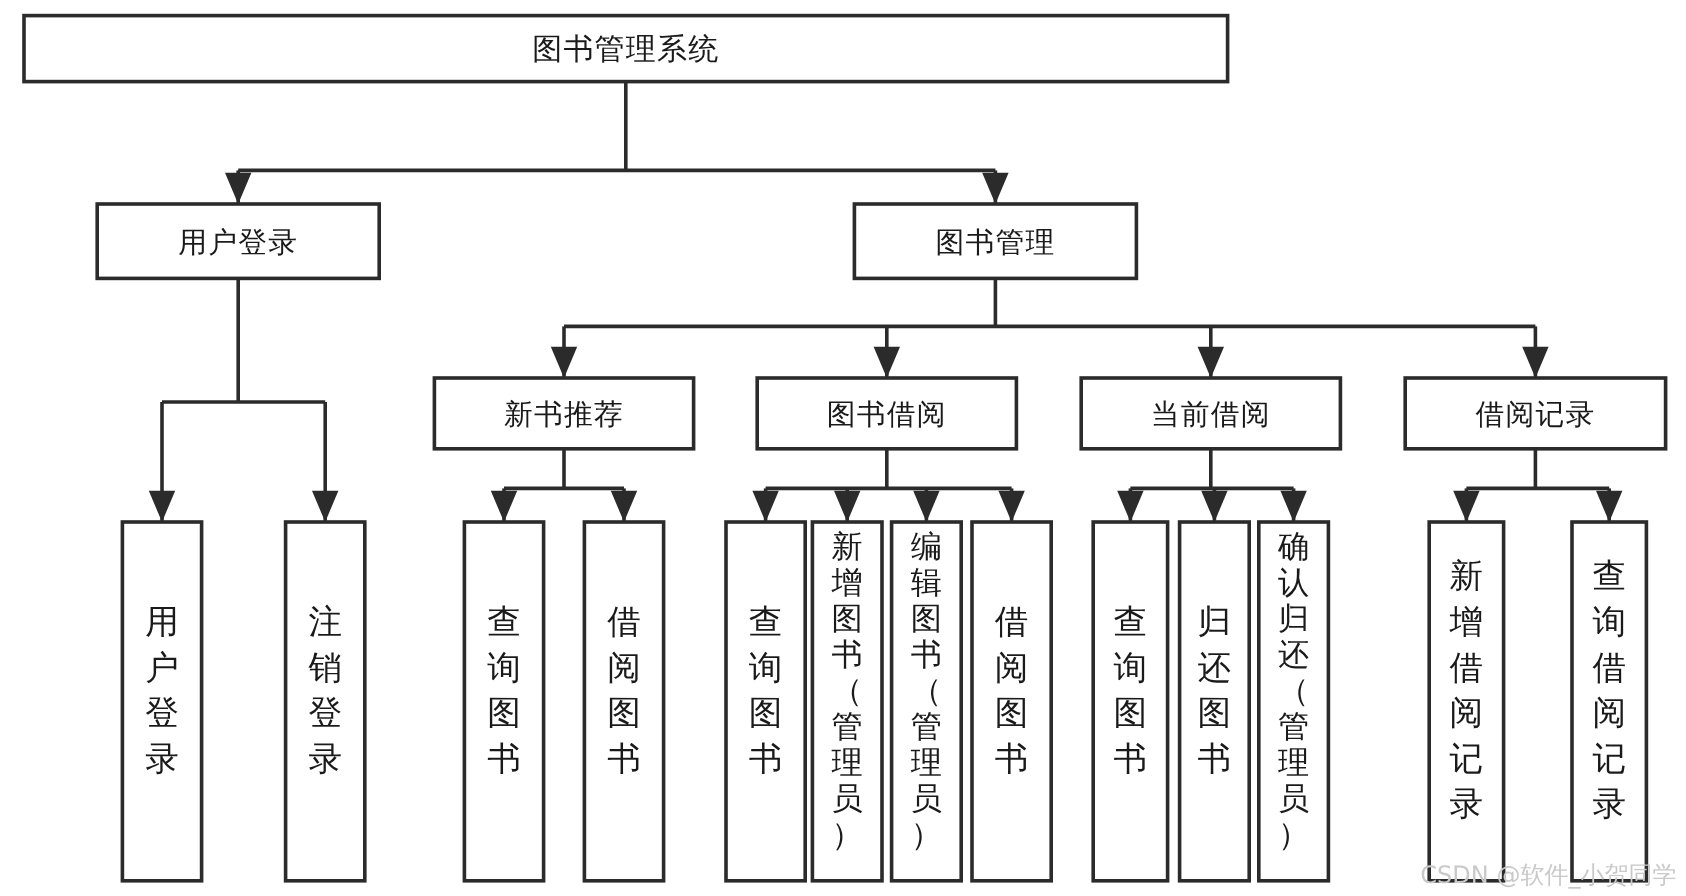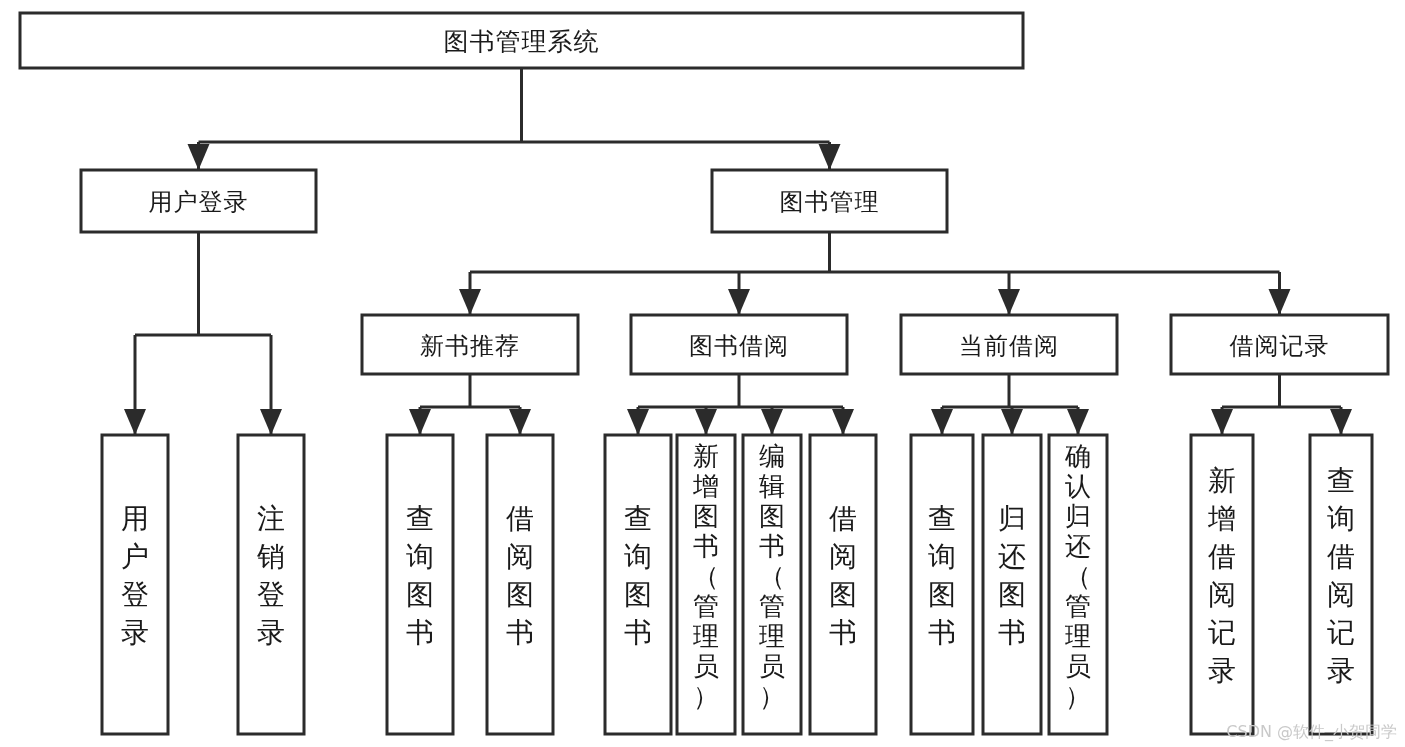--- a/index.html
+++ b/index.html
@@ -35,21 +35,21 @@
     fill: none;
   }
   .arrowhead {
     fill: #2b2b2b;
   }
   .watermark {
     position: absolute;
     right: 8px;
     bottom: 4px;
     color: #c9c9c9;
-    font-size: 16px;
+    font-size: 20px;
     font-family: "DejaVu Sans", "Liberation Sans", sans-serif;
     white-space: nowrap;
     user-select: none;
   }
 </style>
 </head>
 <body>
 
 <div id="canvas">
   <svg id="diagram" viewBox="0 0 1405 747">

